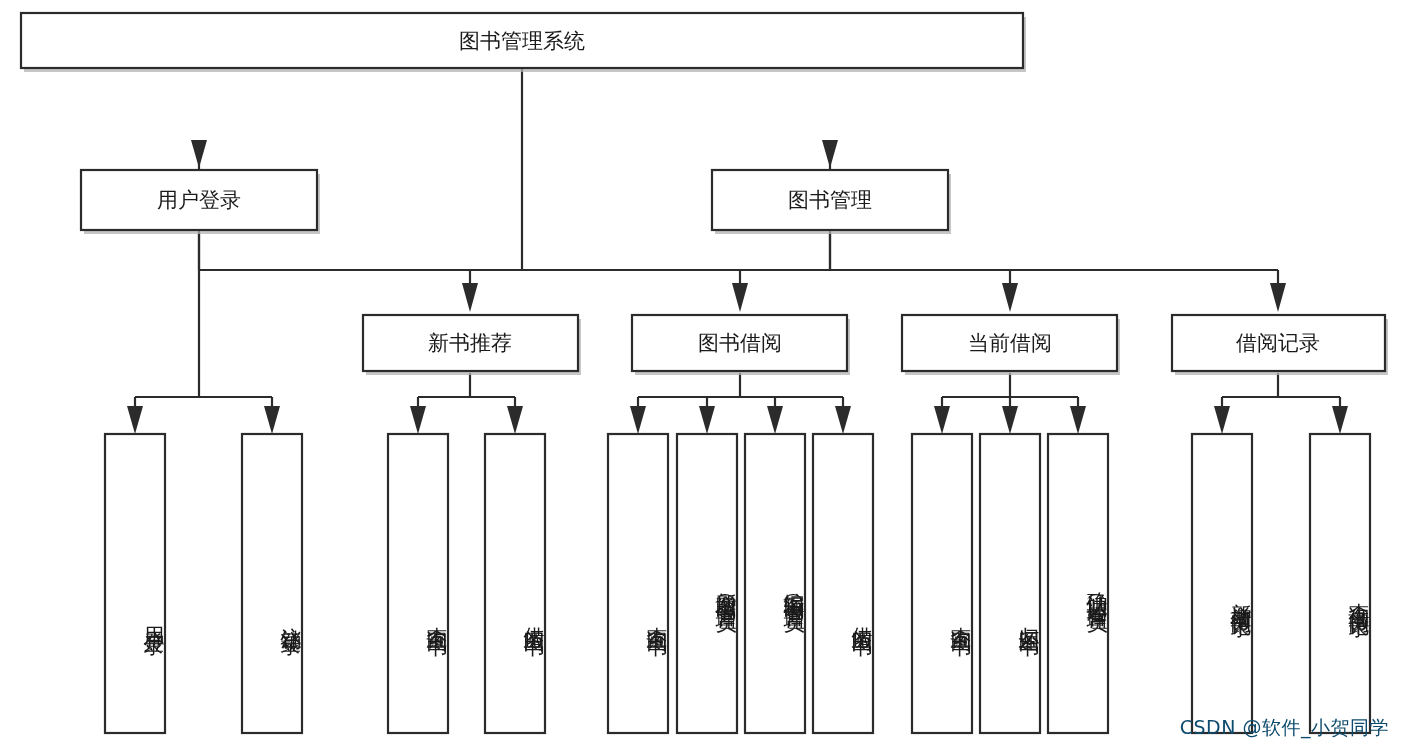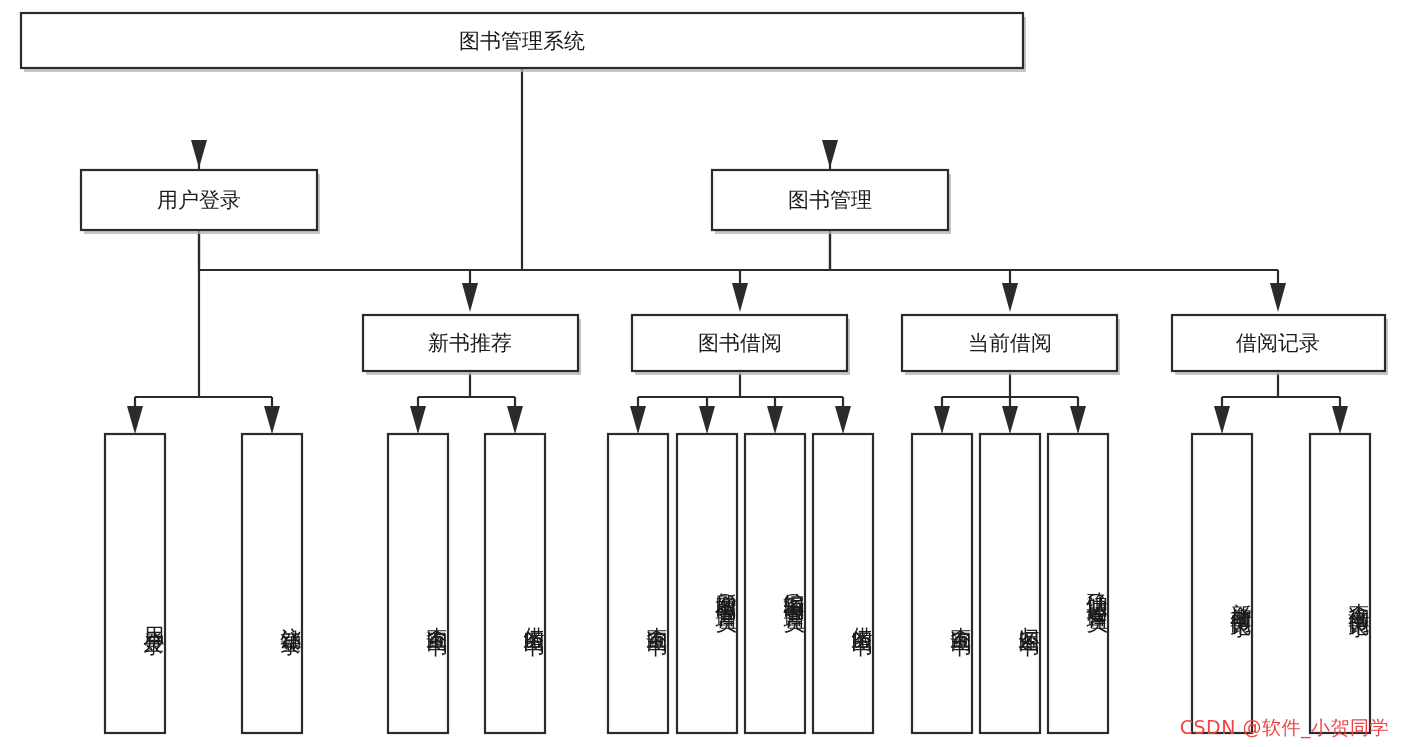--- a/index.html
+++ b/index.html
@@ -67,21 +67,21 @@
     letter-spacing: 3px;
     white-space: nowrap;
     pointer-events: none;
   }
   .watermark {
     position: absolute;
     right: 16px;
     bottom: 6px;
     font-family: "DejaVu Sans", "Liberation Sans", sans-serif;
     font-size: 19px;
-    color: #ef4444;
+    color: #0c4a6e;
     letter-spacing: 0.5px;
     white-space: nowrap;
   }
 </style>
 </head>
 <body>
 
 <div id="diagram-root">
 
   <svg class="canvas" viewBox="0 0 1405 747">

